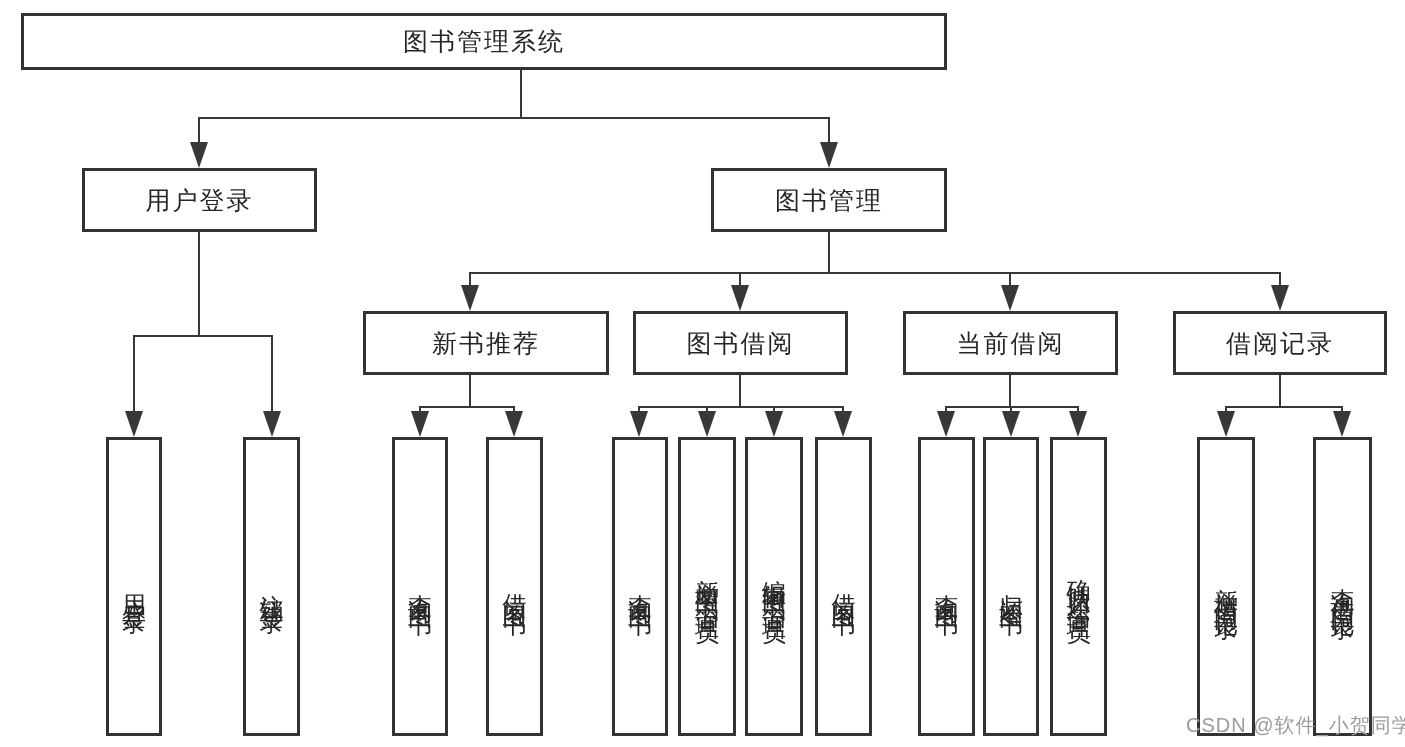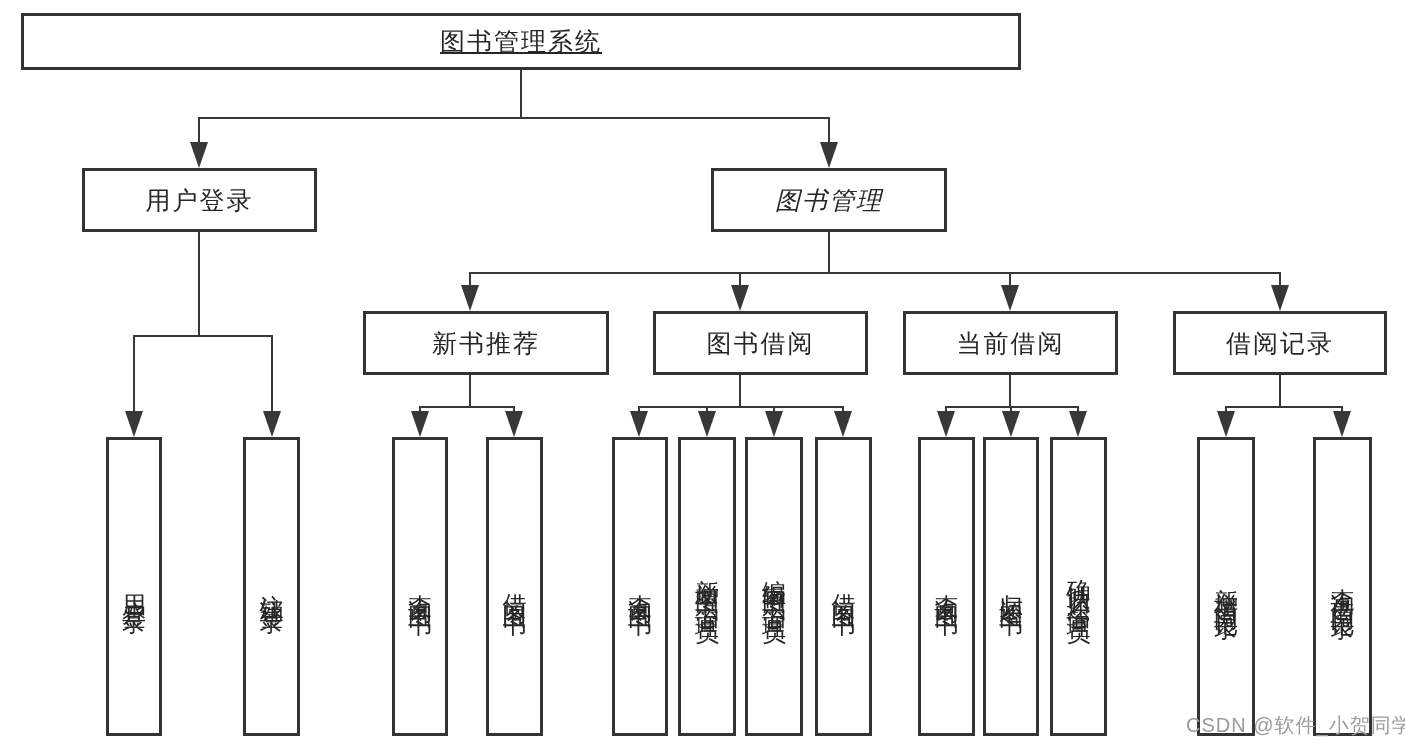--- a/index.html
+++ b/index.html
@@ -85,27 +85,27 @@
       <polygon points="765,411 783,411 774,437"></polygon>
       <polygon points="834,411 852,411 843,437"></polygon>
       <polygon points="937,411 955,411 946,437"></polygon>
       <polygon points="1002,411 1020,411 1011,437"></polygon>
       <polygon points="1069,411 1087,411 1078,437"></polygon>
       <polygon points="1217,411 1235,411 1226,437"></polygon>
       <polygon points="1333,411 1351,411 1342,437"></polygon>
     </g>
   </svg>
 
-  <div class="box hbox" style="left:21px;top:13px;width:1000px;height:57px;text-decoration:underline;">图书管理系统</div>
+  <div class="box hbox" style="left:21px;top:13px;width:926px;height:57px;">图书管理系统</div>
 
   <div class="box hbox" style="left:82px;top:168px;width:235px;height:64px;">用户登录</div>
-  <div class="box hbox" style="left:711px;top:168px;width:236px;height:64px;font-style:italic;">图书管理</div>
+  <div class="box hbox" style="left:711px;top:168px;width:236px;height:64px;">图书管理</div>
 
   <div class="box hbox" style="left:363px;top:311px;width:246px;height:64px;">新书推荐</div>
-  <div class="box hbox" style="left:653px;top:311px;width:215px;height:64px;">图书借阅</div>
+  <div class="box hbox" style="left:633px;top:311px;width:215px;height:64px;">图书借阅</div>
   <div class="box hbox" style="left:903px;top:311px;width:215px;height:64px;">当前借阅</div>
   <div class="box hbox" style="left:1173px;top:311px;width:214px;height:64px;">借阅记录</div>
 
   <div class="box vbox" style="left:106px;top:437px;width:56px;height:299px;">用户登录</div>
   <div class="box vbox" style="left:243px;top:437px;width:57px;height:299px;">注销登录</div>
 
   <div class="box vbox" style="left:392px;top:437px;width:56px;height:299px;">查询图书</div>
   <div class="box vbox" style="left:486px;top:437px;width:57px;height:299px;">借阅图书</div>
 
   <div class="box vbox" style="left:612px;top:437px;width:56px;height:299px;">查询图书</div>

